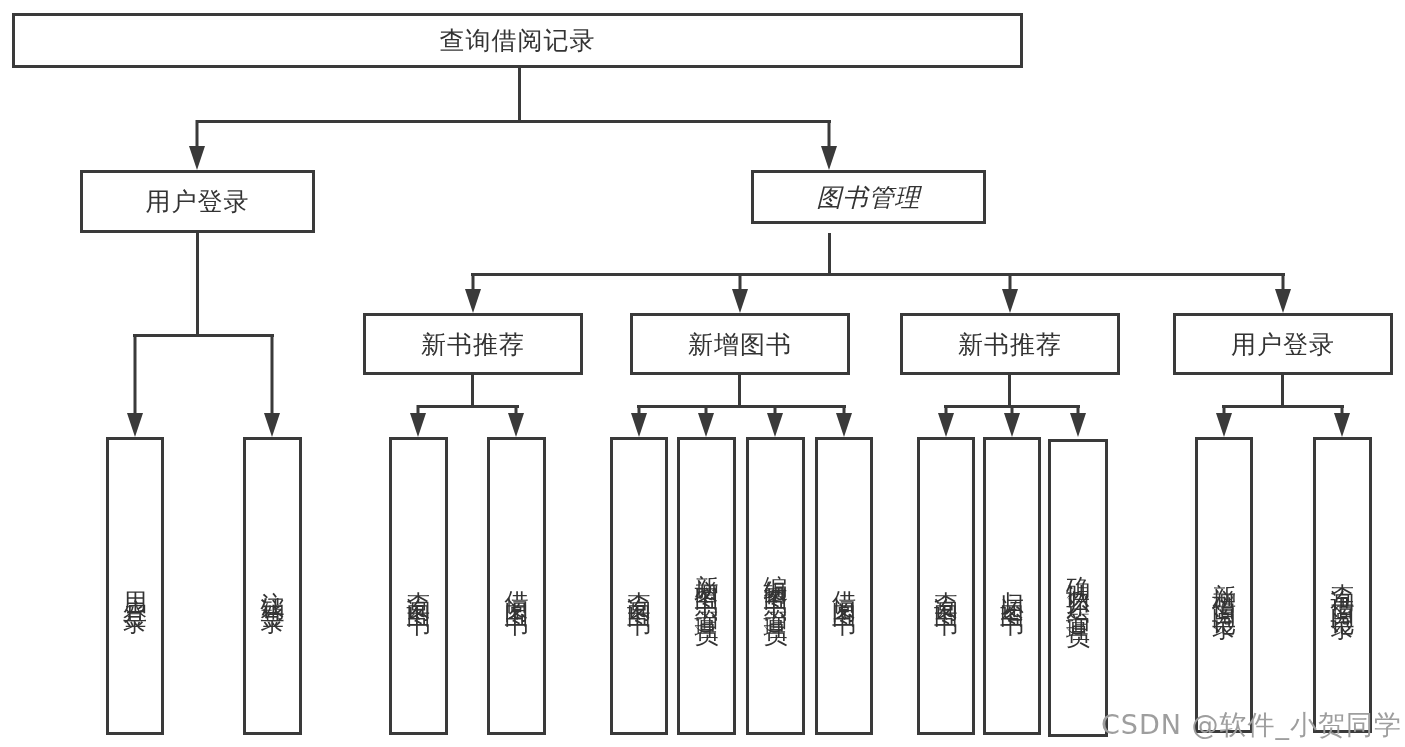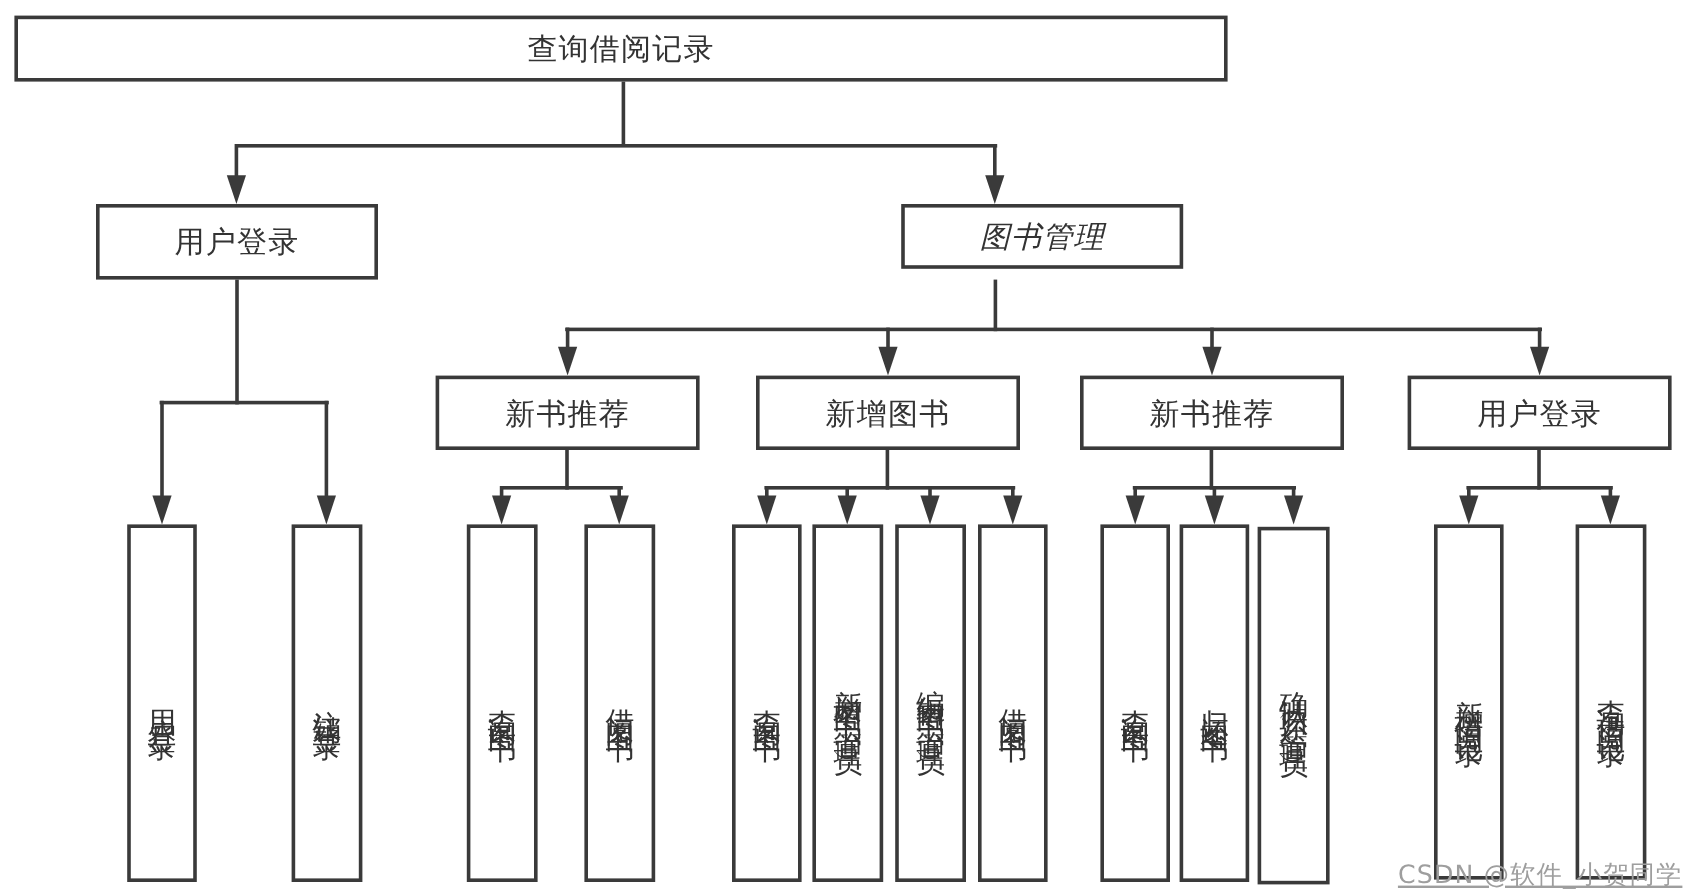--- a/index.html
+++ b/index.html
@@ -74,25 +74,24 @@
     height: 0;
     border-left: 8px solid transparent;
     border-right: 8px solid transparent;
     border-top: 24px solid #3a3a3a;
   }
   
   .watermark {
     position: absolute;
     right: 3px;
     bottom: 4px;
-    font-size: 21px;
+    font-size: 27px;
     color: #9e9e9e;
     letter-spacing: 1px;
     white-space: nowrap;
-    text-decoration: underline;
   }
 </style>
 </head>
 <body>
 
 <div class="canvas">
 
   <div class="box" style="left:12px; top:13px; width:1011px; height:55px;">查询借阅记录</div>
 
   <div class="vline" style="left:518px; top:68px; height:54px;"></div>

